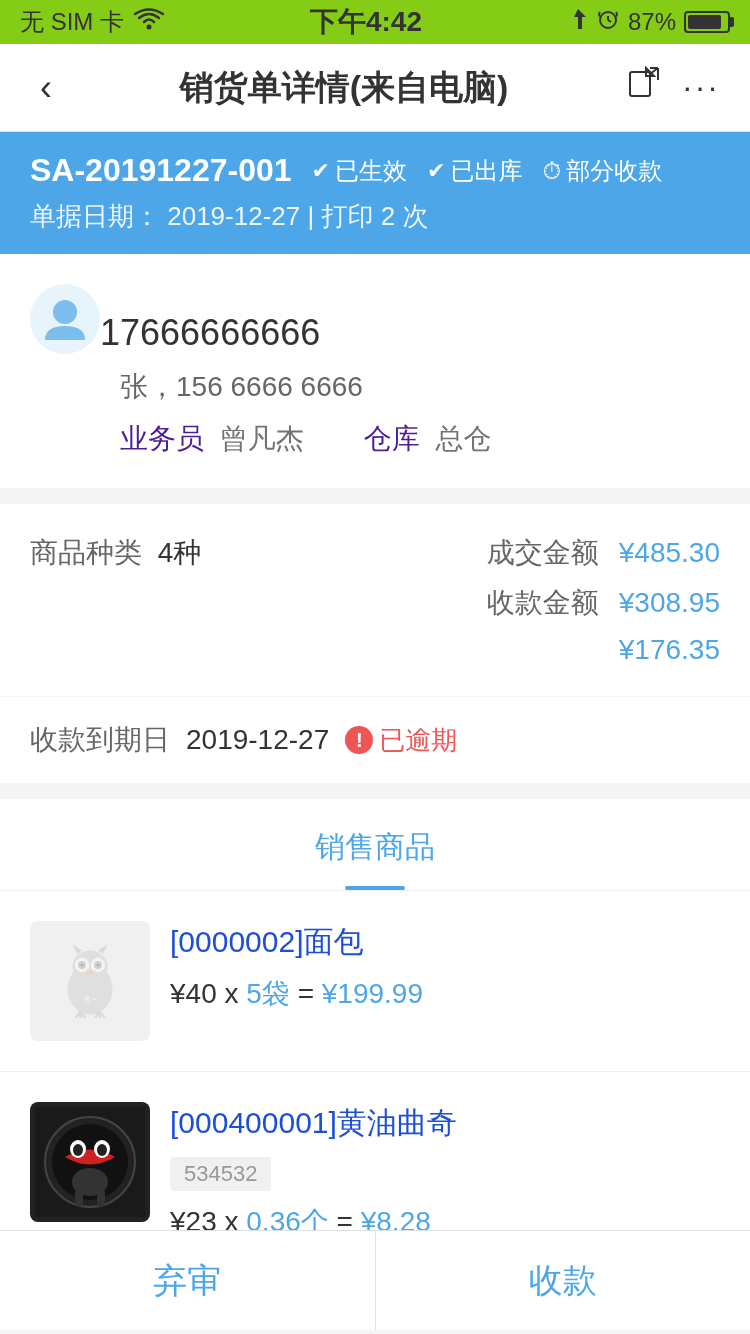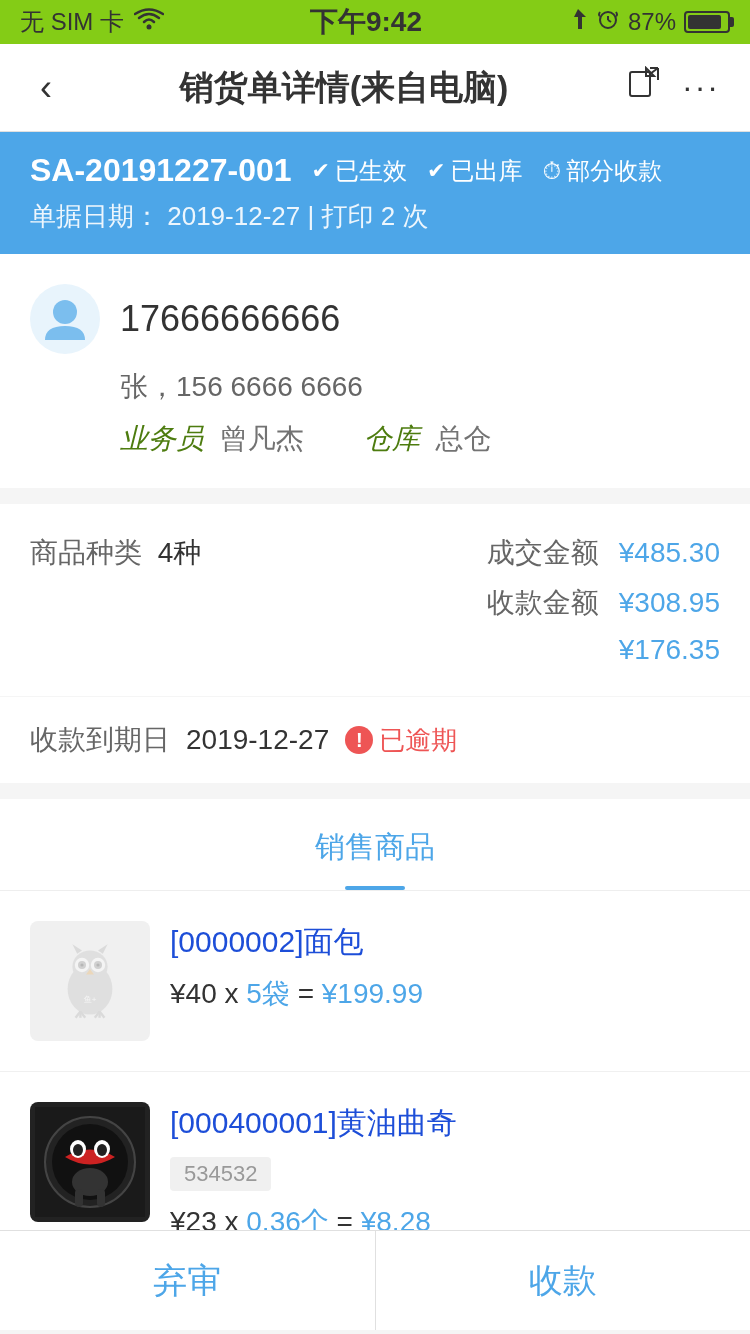--- a/index.html
+++ b/index.html
@@ -112,22 +112,21 @@
     
     .customer-section {
       background: #fff;
       padding: 30px;
       display: flex;
       flex-direction: column;
       gap: 14px;
     }
     .customer-main {
       display: flex;
-      align-items: center;
-      gap: 20px;
+      align-items: flex-end;
     }
     .avatar {
       width: 70px;
       height: 70px;
       border-radius: 50%;
       background: #e8f4fc;
       display: flex;
       align-items: center;
       justify-content: center;
       font-size: 36px;
@@ -145,21 +144,21 @@
       padding-left: 90px;
     }
     .customer-meta {
       display: flex;
       align-items: center;
       gap: 60px;
       padding-left: 90px;
       font-size: 28px;
       color: #666;
     }
-    .meta-label { color: #4d7c0f; font-style: italic; }
+    .meta-label { color: #4c1d95; }
     .meta-value { color: #737373; margin-left: 8px; }
 
     
     .stats-section {
       background: #fff;
       margin-top: 16px;
       padding: 30px;
       display: flex;
       align-items: flex-start;
       justify-content: space-between;
@@ -329,21 +328,21 @@
     <span>
       <svg width="30" height="22" viewBox="0 0 30 22">
         <path d="M15 18 L15 18" stroke="#333" stroke-width="3" stroke-linecap="round"></path>
         <path d="M10 14 Q15 9 20 14" stroke="#333" stroke-width="2.5" fill="none" stroke-linecap="round"></path>
         <path d="M5 10 Q15 2 25 10" stroke="#333" stroke-width="2.5" fill="none" stroke-linecap="round"></path>
         <path d="M1 6 Q15 -3 29 6" stroke="#333" stroke-width="2.5" fill="none" stroke-linecap="round"></path>
         <circle cx="15" cy="19" r="2.5" fill="#333"></circle>
       </svg>
     </span>
   </div>
-  <div style="font-size:28px;font-weight:600;">下午9:42</div>
+  <div style="font-size:28px;font-weight:600;">下午4:42</div>
   <div class="status-right">
     <span>
       <svg width="20" height="24" viewBox="0 0 20 24" fill="none">
         <path d="M10 2 L18 10 L14 10 L14 22 L10 22 L10 10 L6 10 Z" fill="#333"></path>
       </svg>
     </span>
     <span>
       <svg width="24" height="24" viewBox="0 0 24 24">
         <circle cx="12" cy="13" r="8" stroke="#333" stroke-width="2" fill="none"></circle>
         <line x1="12" y1="9" x2="12" y2="13" stroke="#333" stroke-width="2"></line>

